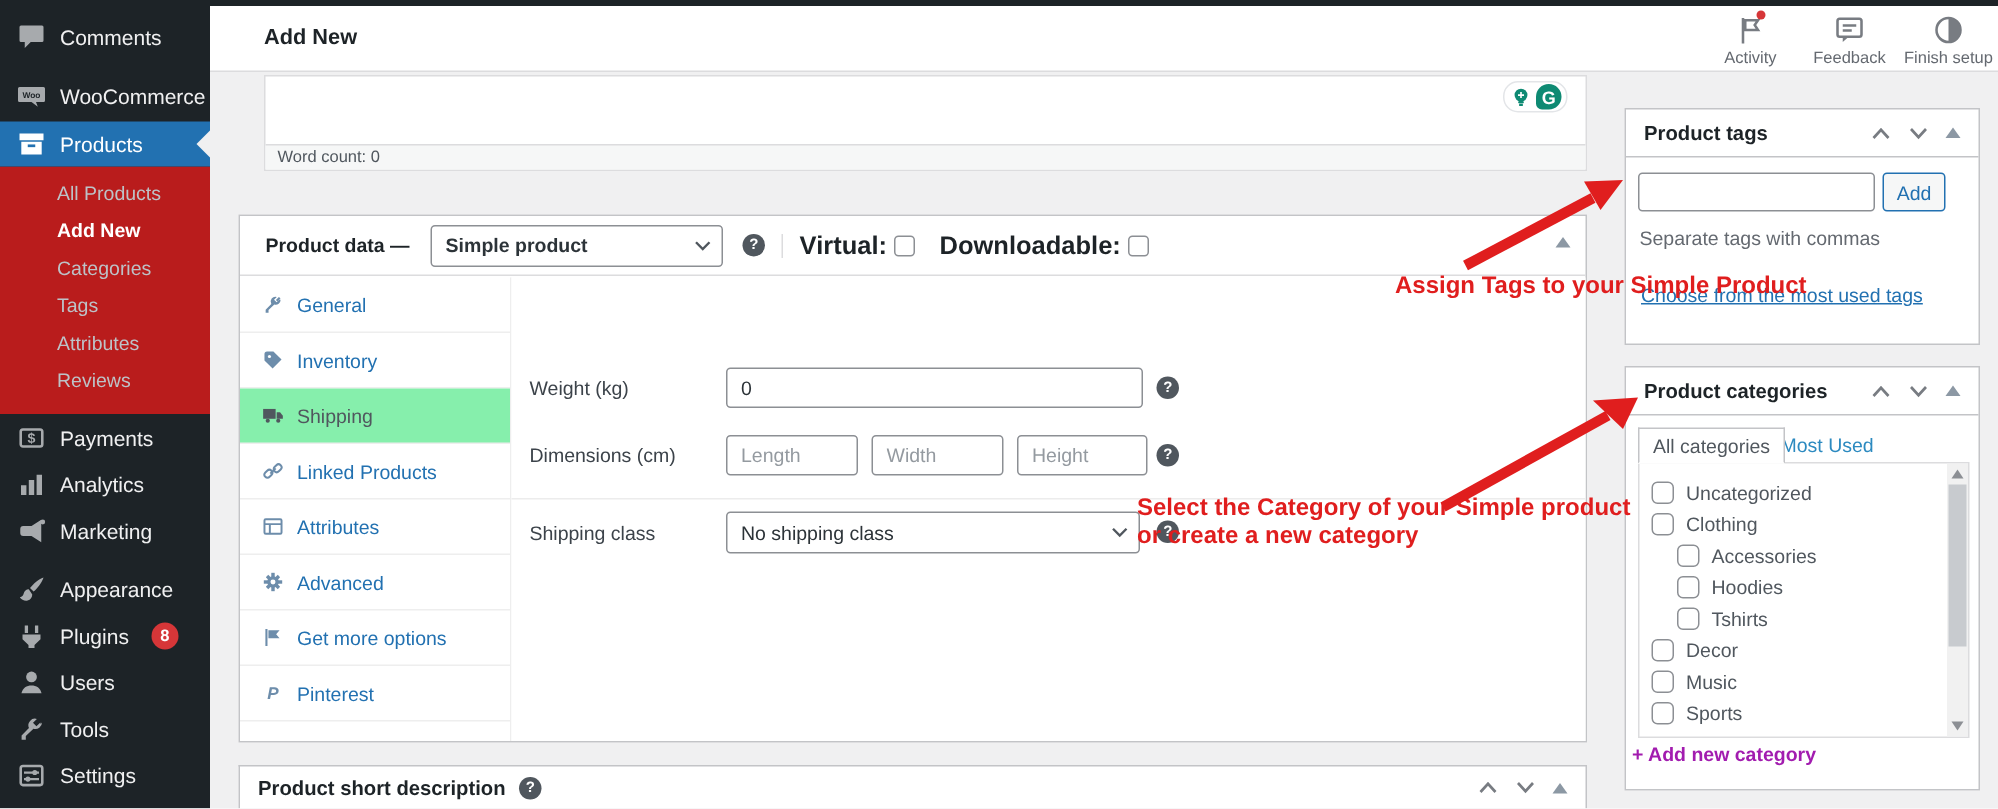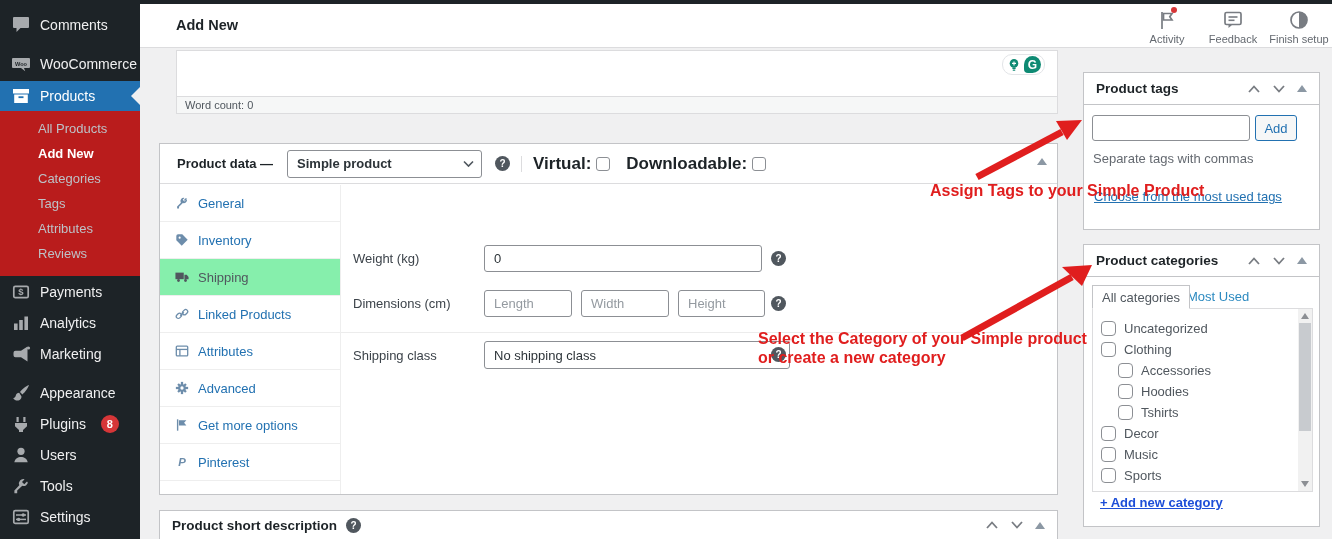--- a/index.html
+++ b/index.html
@@ -109,21 +109,21 @@
   #cat-list { position:absolute; left:8px; top:63px; width:221px; height:184px; border:1px solid #dcdcde;
               background:#fff; padding:9px 0 0 8px; overflow:hidden; }
   .cat-row { display:flex; align-items:center; gap:8px; height:21px; color:#50575e; }
   .cat-row .cb { width:15px; height:15px; border-radius:4px; }
   .cat-row.ind { padding-left:17px; }
   #cat-scroll { position:absolute; right:0; top:0; bottom:0; width:14px; background:#f1f1f1; }
   .sc-arr { position:absolute; left:3px; width:0; height:0; border-left:4px solid transparent; border-right:4px solid transparent; }
   .sc-up { top:4px; border-bottom:6px solid #8c8f94; }
   .sc-dn { bottom:4px; border-top:6px solid #8c8f94; }
   #cat-thumb { position:absolute; left:1px; top:14px; width:12px; height:108px; background:#c8cbcf; }
-  #cat-add-link { position:absolute; left:16px; top:250px; color:#1d4ed8; font-weight:600; text-decoration:underline; cursor:pointer; }
+  #cat-add-link { position:absolute; left:4px; top:250px; color:#a21caf; font-weight:600; cursor:pointer; }
 
   
   #arrows { position:absolute; left:0; top:0; width:1332px; height:539px; z-index:30; pointer-events:none; }
   .anno { position:absolute; z-index:31; color:#e01e1e; font-weight:bold; font-size:16px; white-space:nowrap;
           pointer-events:none; line-height:19px; }
   #anno-tags { left:930px; top:181px; }
   #anno-cats { left:758px; top:329px; }
 
   svg { display:block; }
 </style>
@@ -380,21 +380,21 @@
 
       <label class="fld-label" style="left:12px; top:111px">Dimensions (cm)</label>
       <input class="wpinput" style="left: 143px; top: 105px; width: 88px;" placeholder="Length">
       <input class="wpinput" style="left: 240px; top: 105px; width: 88px;" placeholder="Width">
       <input class="wpinput" style="left: 337px; top: 105px; width: 87px;" placeholder="Height">
       <span class="help" style="position:absolute; left:430px; top:111px">?</span>
 
       <div class="form-div"></div>
 
       <label class="fld-label" style="left:12px; top:163px">Shipping class</label>
-      <div class="wpselect" style="position:absolute; left:143px; top:156px; width:306px; font-weight:normal">
+      <div class="wpselect" style="position:absolute; left:143px; top:156px; width:276px; font-weight:normal">
         <span>No shipping class</span>
         <svg class="chev" viewBox="0 0 11 7">
             <polyline points="1,1 5.5,5.5 10,1" fill="none" stroke="currentColor" stroke-width="1.6"></polyline>
           </svg>
       </div>
       <span class="help" style="position:absolute; left:430px; top:162px">?</span>
     </div>
   </section>
 
   <section class="postbox" id="short-desc">

